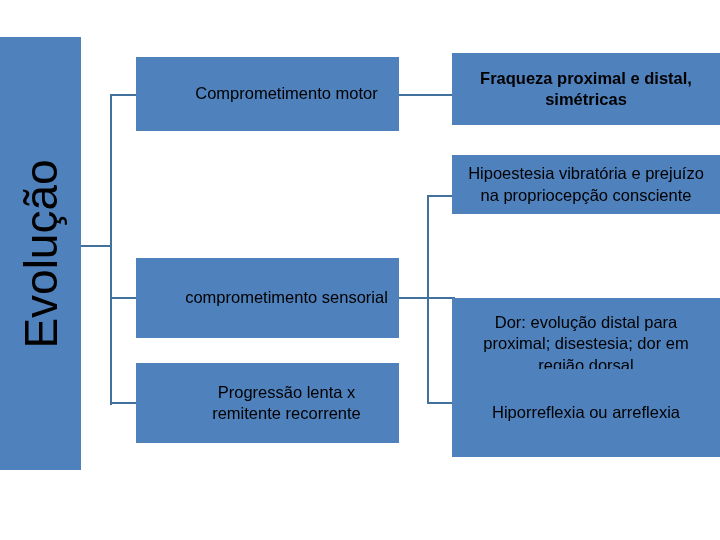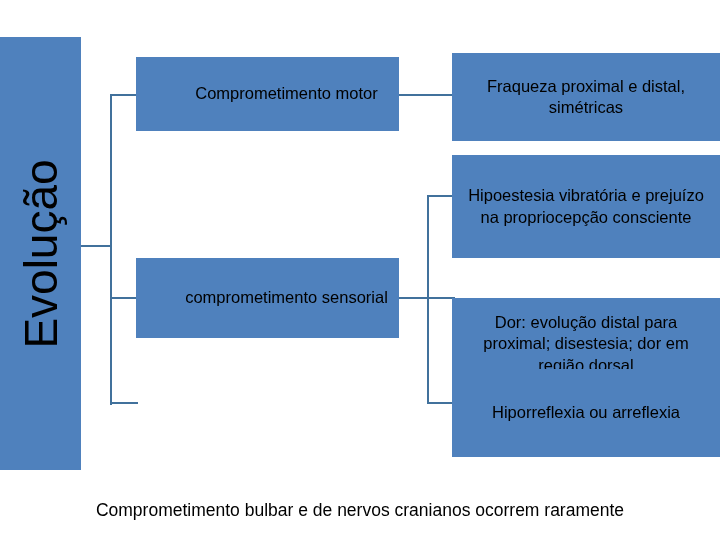--- a/index.html
+++ b/index.html
@@ -56,22 +56,22 @@
   .node span { display: block; width: 100%; }
 
   
   .col-mid { left: 136px; width: 263px; padding-left: 46px; }
   #node-motor    { top: 57px;  height: 74px; }
   #node-sensory  { top: 258px; height: 80px; justify-content: flex-end; }
   #node-progress { top: 363px; height: 80px; }
 
   
   .col-right { left: 452px; width: 268px; }
-  #node-weakness  { top: 53px;  height: 88px; }
-  #node-hypo      { top: 155px; height: 103px; text-align: center; }
+  #node-weakness  { top: 53px;  height: 72px; font-weight: bold; }
+  #node-hypo      { top: 155px; height: 59px; text-align: center; }
   #node-pain      { top: 258px; height: 92px; margin-top: 40px; }
   #node-reflex    { top: 363px; height: 88px; margin-top: 6px; }
 
   
   .line {
     position: absolute;
     background: #41719C;
   }
   .h { height: 2px; }
   .v { width: 2px; }
@@ -112,32 +112,34 @@
   <div class="line h" style="left:427px; top:402px; width:27px;"></div>
 
   <div class="node col-mid" id="node-motor">
     <span>Comprometimento motor</span>
   </div>
 
   <div class="node col-mid" id="node-sensory">
     <span>comprometimento sensorial</span>
   </div>
 
+  <div class="node col-mid" id="node-progress">
+    <span>Progressão lenta  x remitente recorrente</span>
+  </div>
 
   <div class="node col-right" id="node-weakness">
     <span>Fraqueza proximal e distal, simétricas</span>
   </div>
 
   <div class="node col-right" id="node-hypo">
     <span>Hipoestesia vibratória e prejuízo na propriocepção consciente</span>
   </div>
 
   <div class="node col-right" id="node-pain">
     <span>Dor: evolução distal para proximal; disestesia; dor em região dorsal</span>
   </div>
 
   <div class="node col-right" id="node-reflex">
     <span>Hiporreflexia ou arreflexia</span>
   </div>
 
-  <div class="caption">Comprometimento bulbar e de nervos cranianos ocorrem raramente</div>
 
 </div>
 
 </body></html>

